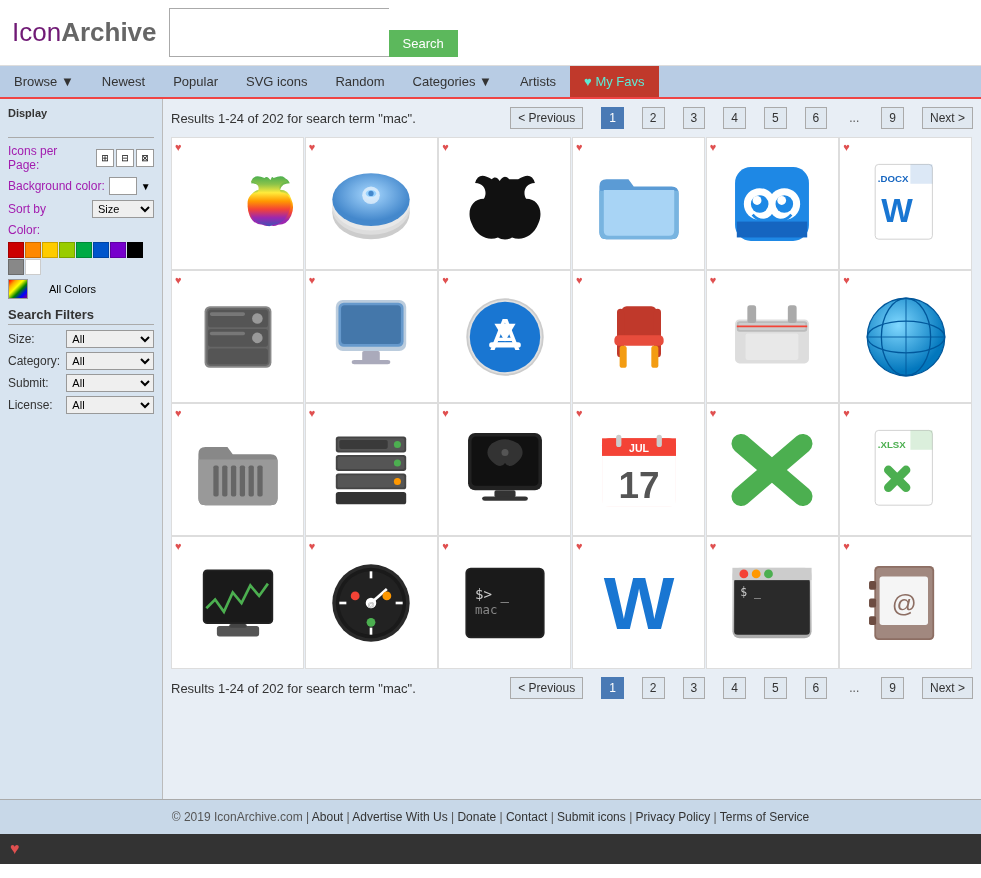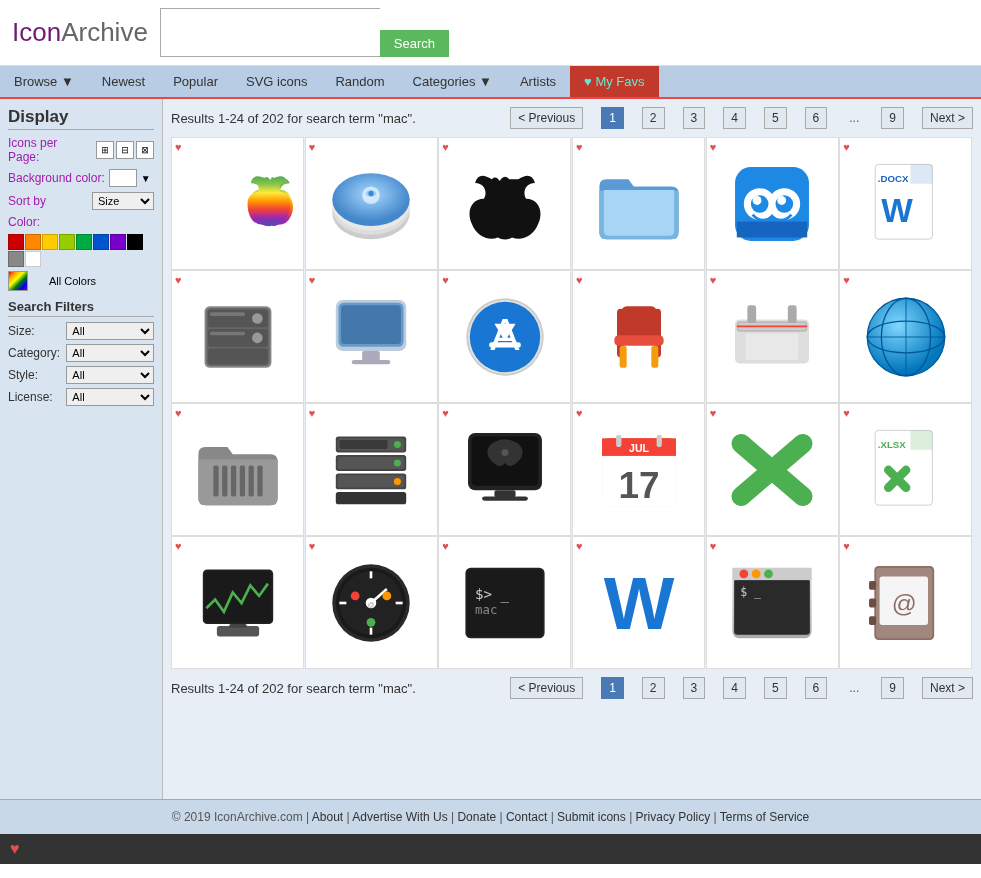--- a/index.html
+++ b/index.html
@@ -15,21 +15,21 @@
     
     #nav { background: #b8cce4; display: flex; align-items: stretch; border-bottom: 2px solid #ef4444; }
     #nav a { padding: 8px 14px; text-decoration: none; color: #333; font-size: 13px; display: flex; align-items: center; }
     #nav a.myfavs { background: #c0392b; color: #5eead4; }
 
     
     #main { display: flex; background: #e8eef5; min-height: 700px; }
 
     
     #sidebar { width: 163px; min-width: 163px; background: #d8e4f0; padding: 8px; border-right: 1px solid #bbb; }
-    .sidebar-section-title { font-weight: bold; color: #333; margin-bottom: 6px; font-size: 17px; border-bottom: 1px solid #aaa; padding-bottom: 2px; }
+    .sidebar-section-title { font-weight: bold; color: #333; margin-bottom: 6px; font-size: 11px; border-bottom: 1px solid #aaa; padding-bottom: 18px; }
     .sidebar-row { display: flex; align-items: center; margin-bottom: 5px; font-size: 12px; gap: 4px; }
     .sidebar-row label { min-width: 80px; color: #a21caf; }
     .icon-size-buttons { display: flex; gap: 2px; }
     .icon-size-btn { width: 18px; height: 18px; border: 1px solid #999; background: #fff; cursor: pointer; display: flex; align-items: center; justify-content: center; font-size: 9px; }
     .color-box { width: 28px; height: 18px; border: 1px solid #999; background: #fff; cursor: pointer; }
     .sort-select, .filter-select { width: 90px; font-size: 11px; border: 1px solid #999; padding: 1px; }
     .color-swatches { display: flex; flex-wrap: wrap; gap: 1px; margin-bottom: 4px; }
     .swatch { width: 16px; height: 16px; cursor: pointer; border: 1px solid rgba(0,0,0,0.2); }
     .all-colors { display: flex; align-items: center; gap: 21px; font-size: 11px; cursor: pointer; }
     .all-colors-icon { width: 20px; height: 20px; background: linear-gradient(135deg, red, orange, yellow, green, blue, purple); border: 1px solid #999; }
@@ -58,21 +58,21 @@
     
     #bottom-bar { background: #333; padding: 6px 10px; display: flex; align-items: center; }
     .heart-icon { color: #e05050; font-size: 16px; }
 
   </style>
 </head>
 <body>
 
 <div id="header">
   <div id="logo">
-    <span style="font-weight:normal;color:#701a75;">Icon</span><span style="color:#666;font-weight:normal;">Archive</span>
+    <span style="font-weight:normal;color:#701a75;">Icon</span><span style="color:#666;font-weight:bold;">Archive</span>
   </div>
   <div id="search-bar">
     <input type="text" style="">
     <button>Search</button>
   </div>
 </div>
 
 <div id="nav">
   <a href="#">Browse ▼</a>
   <a href="#">Newest</a>
@@ -143,21 +143,21 @@
         <option>All</option><option>16</option><option>24</option><option>32</option><option>48</option><option>64</option><option>128</option><option>256</option><option>512</option>
       </select>
     </div>
     <div class="filter-row">
       <label>Category:</label>
       <select class="filter-select">
         <option>All</option>
       </select>
     </div>
     <div class="filter-row">
-      <label>Style:</label>
+      <label>Submit:</label>
       <select class="filter-select">
         <option>All</option>
       </select>
     </div>
     <div class="filter-row">
       <label>License:</label>
       <select class="filter-select">
         <option>All</option>
       </select>
     </div>

